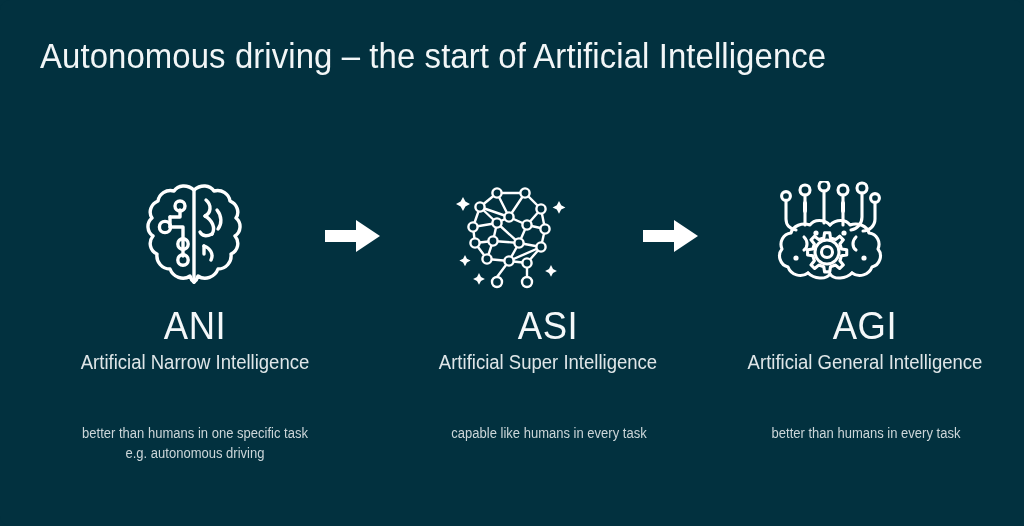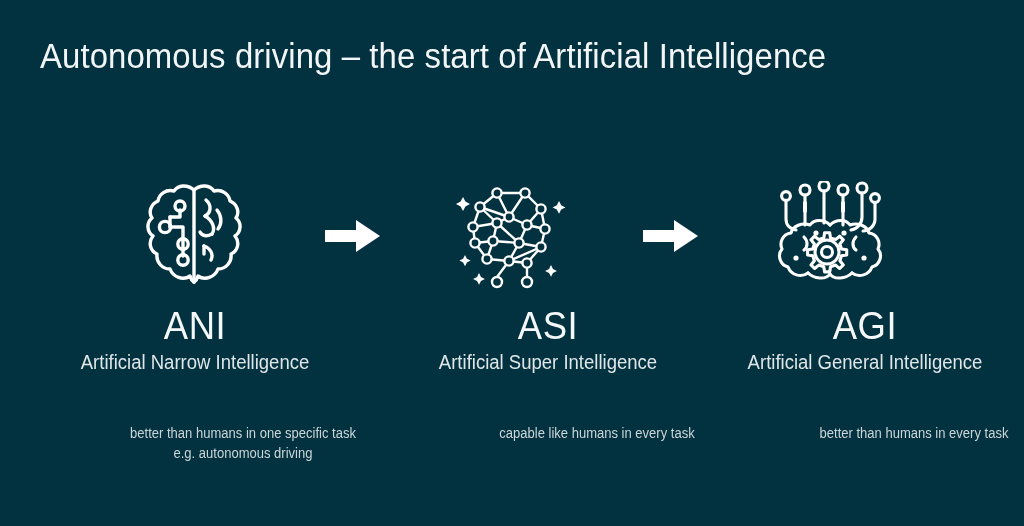--- a/index.html
+++ b/index.html
@@ -99,21 +99,20 @@
     transform: scaleX(0.95);
   }
 
   
   .captions {
     position: absolute;
     left: 0;
     top: 424px;
     width: 875px;
     display: flex;
-    margin-left: 48px;
   }
   .caption-col {
     flex: 0 0 auto;
     text-align: center;
     font-size: 14px;
     font-weight: 400;
     color: #ccd6d9;
     line-height: 1.42;
     transform: scaleX(0.93);
   }

